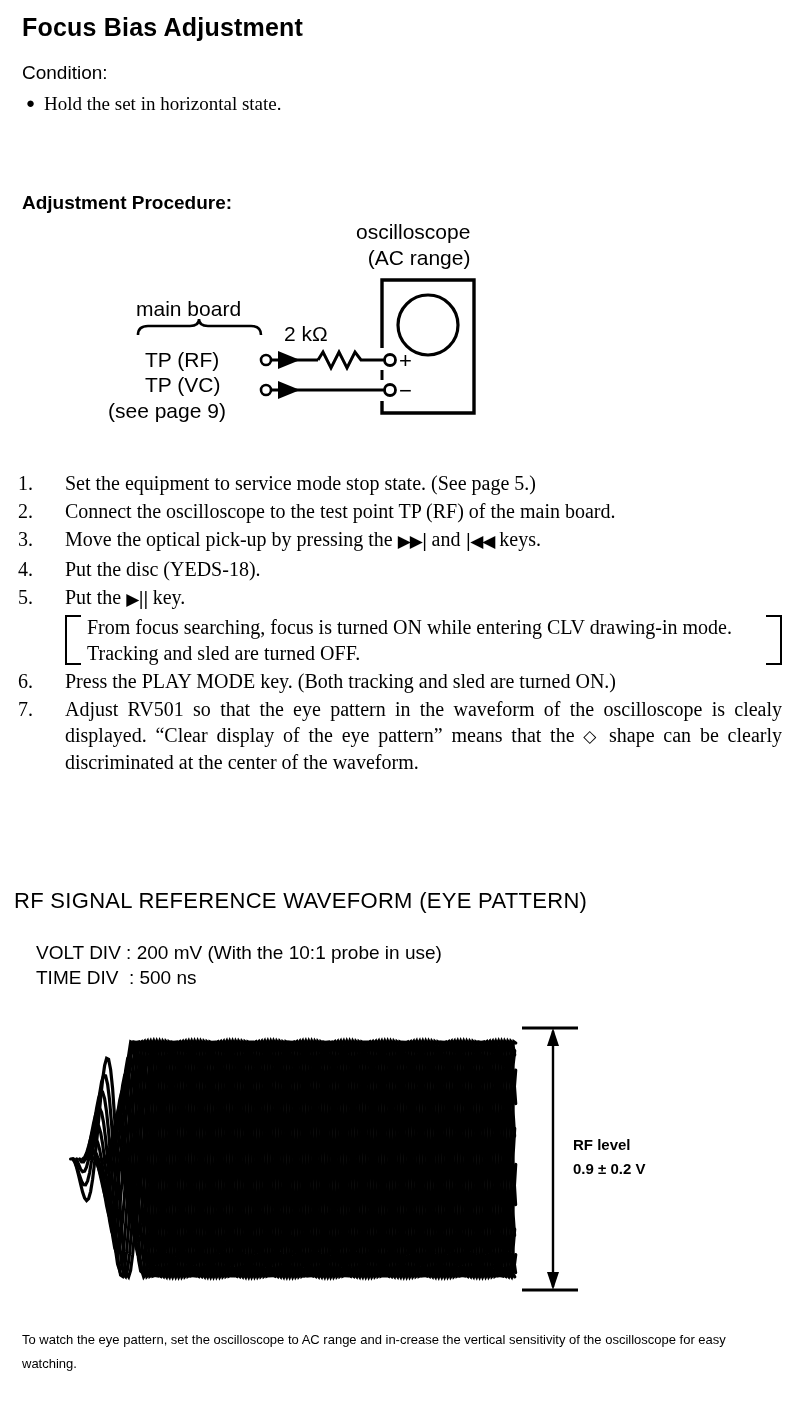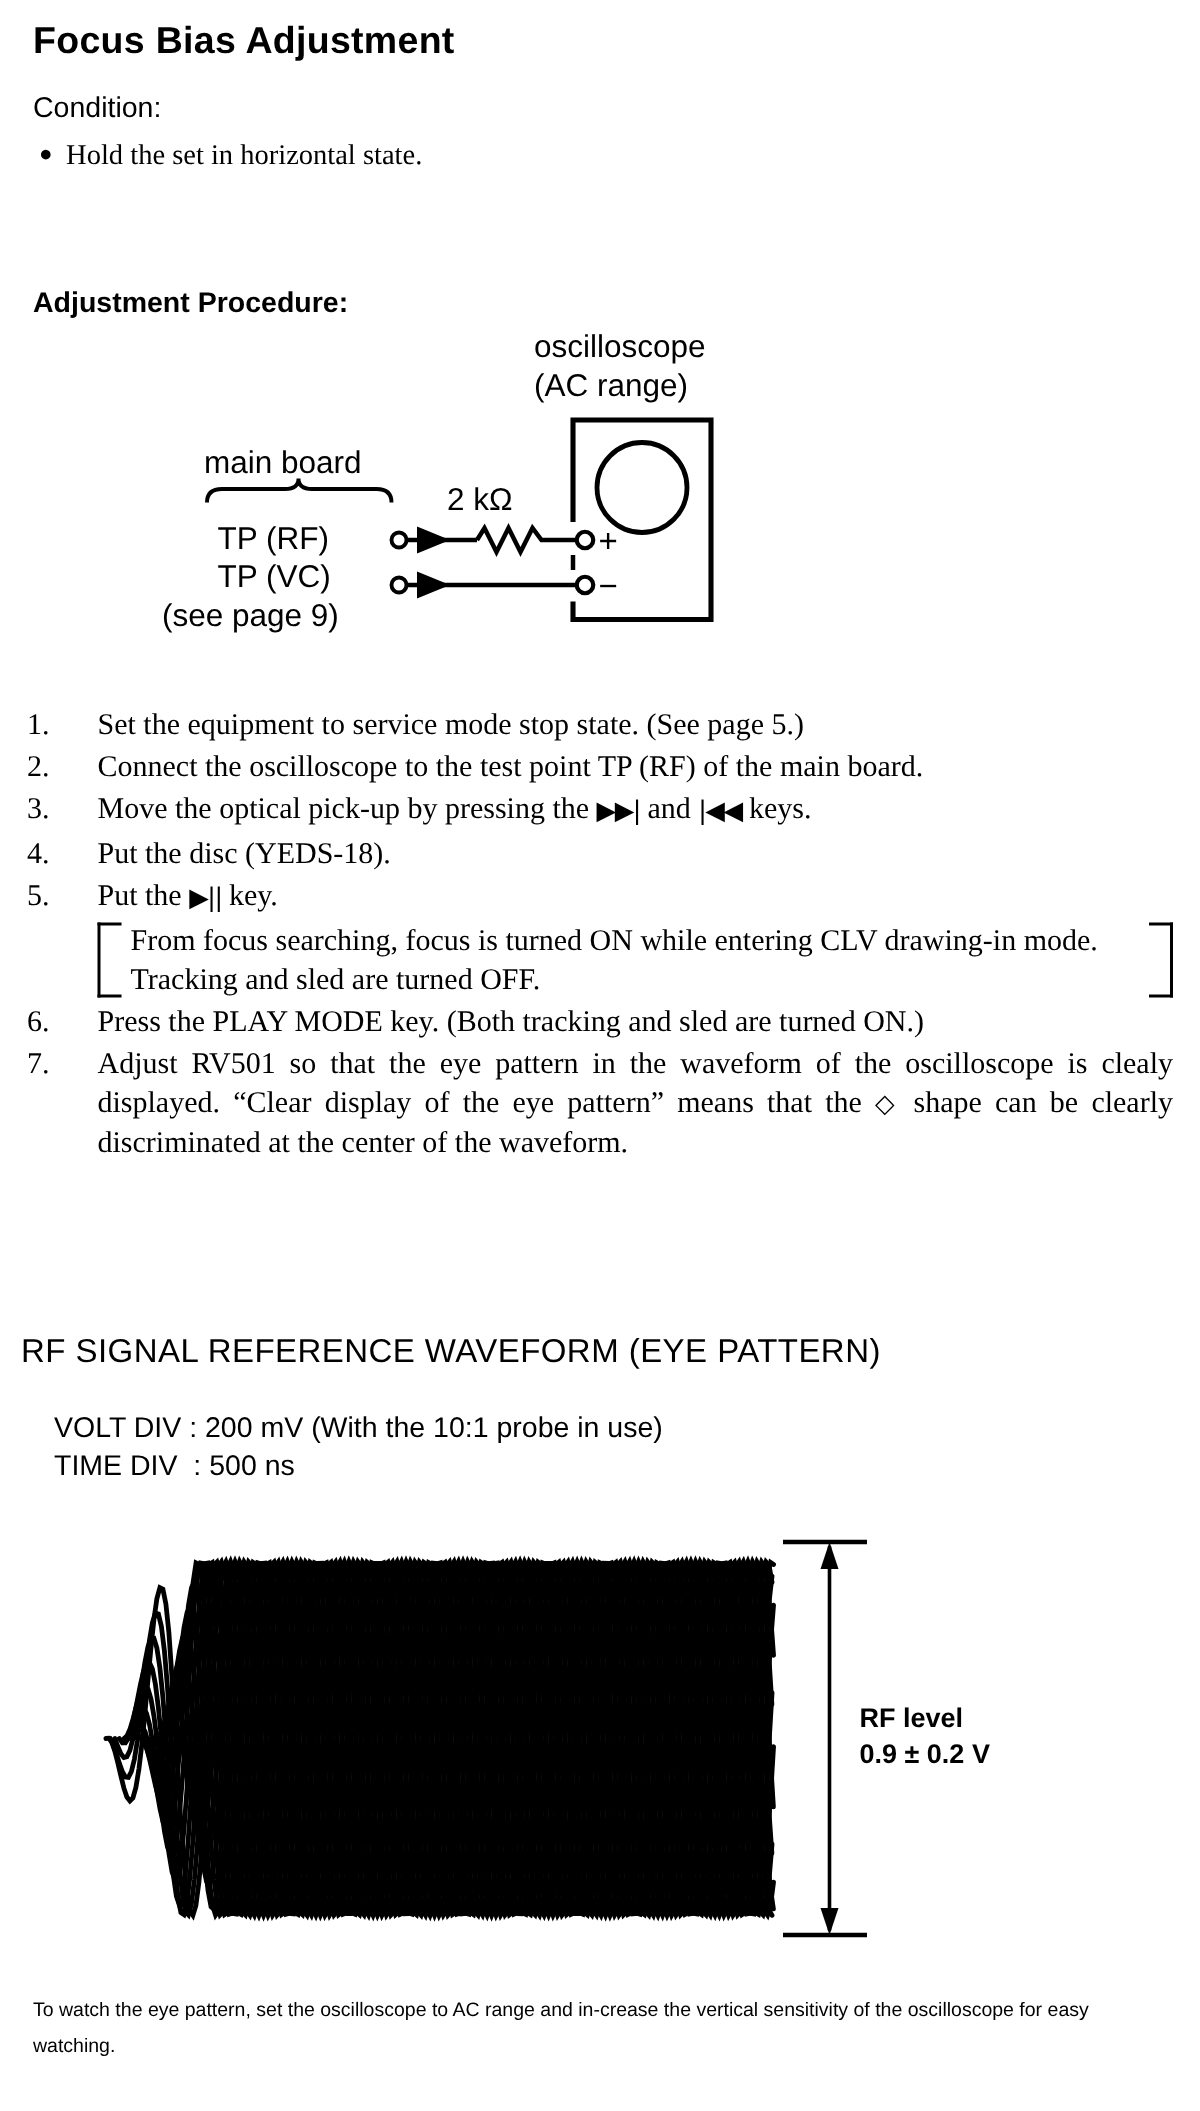--- a/index.html
+++ b/index.html
@@ -30,26 +30,26 @@
     font-family:"Liberation Sans",sans-serif;
     font-weight:bold;font-size:19px;margin-top:32px;
   }
 
   
   #circuit-diagram{position:absolute;left:0;top:205px;width:800px;height:240px;}
   .diag-label{
     position:absolute;font-family:"Liberation Sans",sans-serif;
     font-size:21px;white-space:nowrap;
   }
-  #scope-title{left:356px;top:14px;text-align:left;line-height:26px;}
+  #scope-title{left:356px;top:14px;text-align:right;line-height:26px;}
   #mainboard-label{left:136px;top:92px;}
   #tp-rf-label{left:145px;top:143px;}
   #tp-vc-label{left:145px;top:168px;}
   #see-page-label{left:108px;top:194px;}
-  #resistor-label{left:298px;top:117px;}
+  #resistor-label{left:284px;top:117px;}
 
   
   #procedure-list{position:absolute;left:0;top:470px;width:800px;}
   .step{position:relative;font-size:20px;line-height:26px;margin-bottom:2px;}
   .step .num{position:absolute;left:18px;top:0;width:40px;}
   .step .txt{display:block;margin-left:65px;margin-right:18px;}
   .step.justify .txt{text-align:justify;}
   .glyph{font-family:"DejaVu Sans",sans-serif;font-size:17px;letter-spacing:-1px;vertical-align:-1px;}
   .diamond-glyph{font-family:"DejaVu Sans",sans-serif;font-size:17px;}
 
@@ -74,21 +74,21 @@
   #rf-specs{
     position:absolute;left:36px;top:940px;
     font-family:"Liberation Sans",sans-serif;font-size:19px;line-height:25px;
     white-space:pre;
   }
 
   #waveform-figure{position:absolute;left:0;top:1005px;width:800px;height:310px;}
   #rf-level-annotation{
     position:absolute;left:573px;top:1133px;
     font-family:"Liberation Sans",sans-serif;font-weight:bold;
-    font-size:18px;line-height:24px;white-space:nowrap;
+    font-size:15px;line-height:24px;white-space:nowrap;
   }
 
   #footer-note{
     position:absolute;left:22px;top:1328px;width:762px;
     font-family:"Liberation Sans",sans-serif;font-size:13px;line-height:24px;
   }
 </style>
 </head>
 <body>
 

